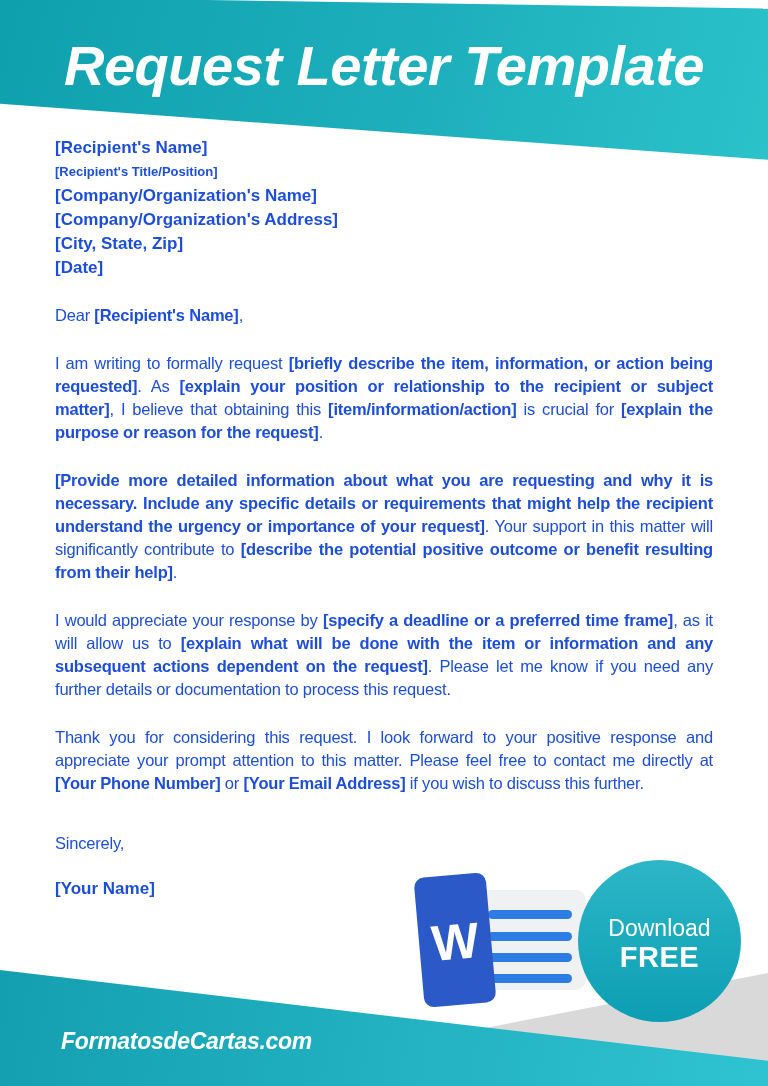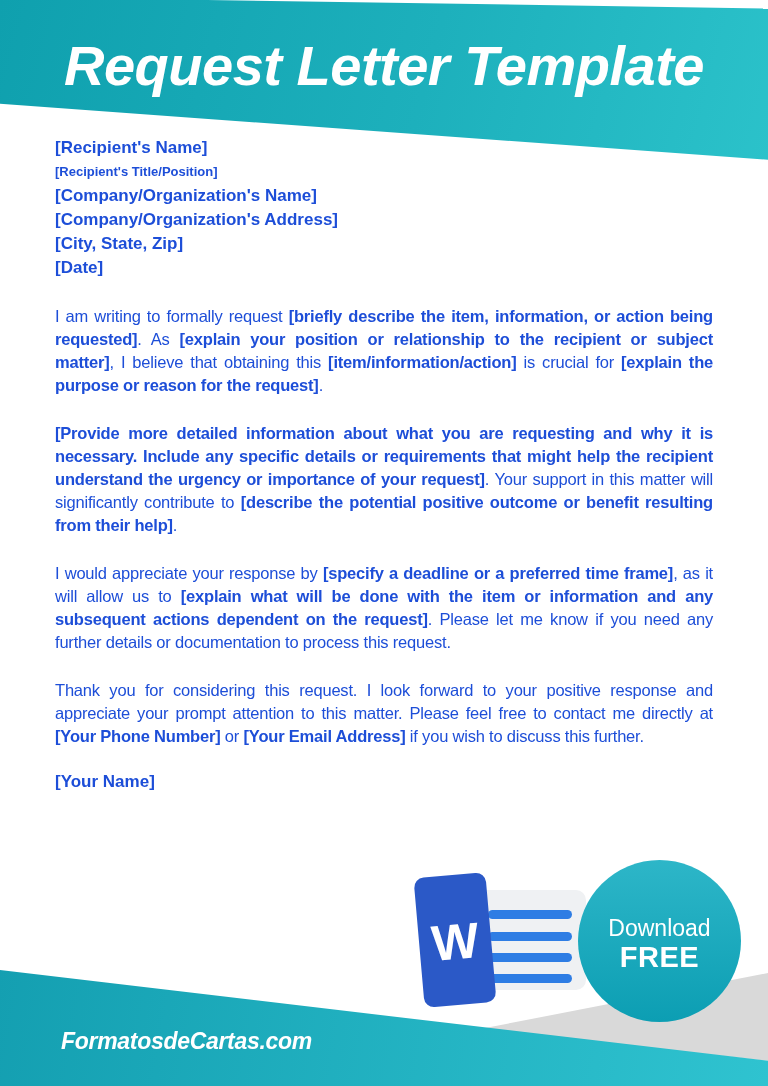--- a/index.html
+++ b/index.html
@@ -113,24 +113,26 @@
 
 <div class="letter">
   <div class="address">
       <div>[Recipient's Name]</div>
       <div>[Recipient's Title/Position]</div>
       <div>[Company/Organization's Name]</div>
       <div>[Company/Organization's Address]</div>
       <div>[City, State, Zip]</div>
       <div>[Date]</div>
     </div>
+  <p class="par salutation"><span>Dear </span><b>[Recipient's Name]</b><span>,</span></p>
   <p class="par"><span>I am writing to formally request </span><b>[briefly describe the item, information, or action being requested]</b><span>. As </span><b>[explain your position or relationship to the recipient or subject matter]</b><span>, I believe that obtaining this </span><b>[item/information/action]</b><span> is crucial for </span><b>[explain the purpose or reason for the request]</b><span>.</span></p>
   <p class="par"><b>[Provide more detailed information about what you are requesting and why it is necessary. Include any specific details or requirements that might help the recipient understand the urgency or importance of your request]</b><span>. Your support in this matter will significantly contribute to </span><b>[describe the potential positive outcome or benefit resulting from their help]</b><span>.</span></p>
   <p class="par"><span>I would appreciate your response by </span><b>[specify a deadline or a preferred time frame]</b><span>, as it will allow us to </span><b>[explain what will be done with the item or information and any subsequent actions dependent on the request]</b><span>. Please let me know if you need any further details or documentation to process this request.</span></p>
   <p class="par"><span>Thank you for considering this request. I look forward to your positive response and appreciate your prompt attention to this matter. Please feel free to contact me directly at </span><b>[Your Phone Number]</b><span> or </span><b>[Your Email Address]</b><span> if you wish to discuss this further.</span></p>
+  <p class="par closing">Sincerely,</p>
   <div class="signature">
       <div>[Your Name]</div>
     </div>
 </div>
 
 <div class="gray-wedge"></div>
 <div class="footer-band"></div>
 
 <div class="word-icon">
   <div class="word-page">

